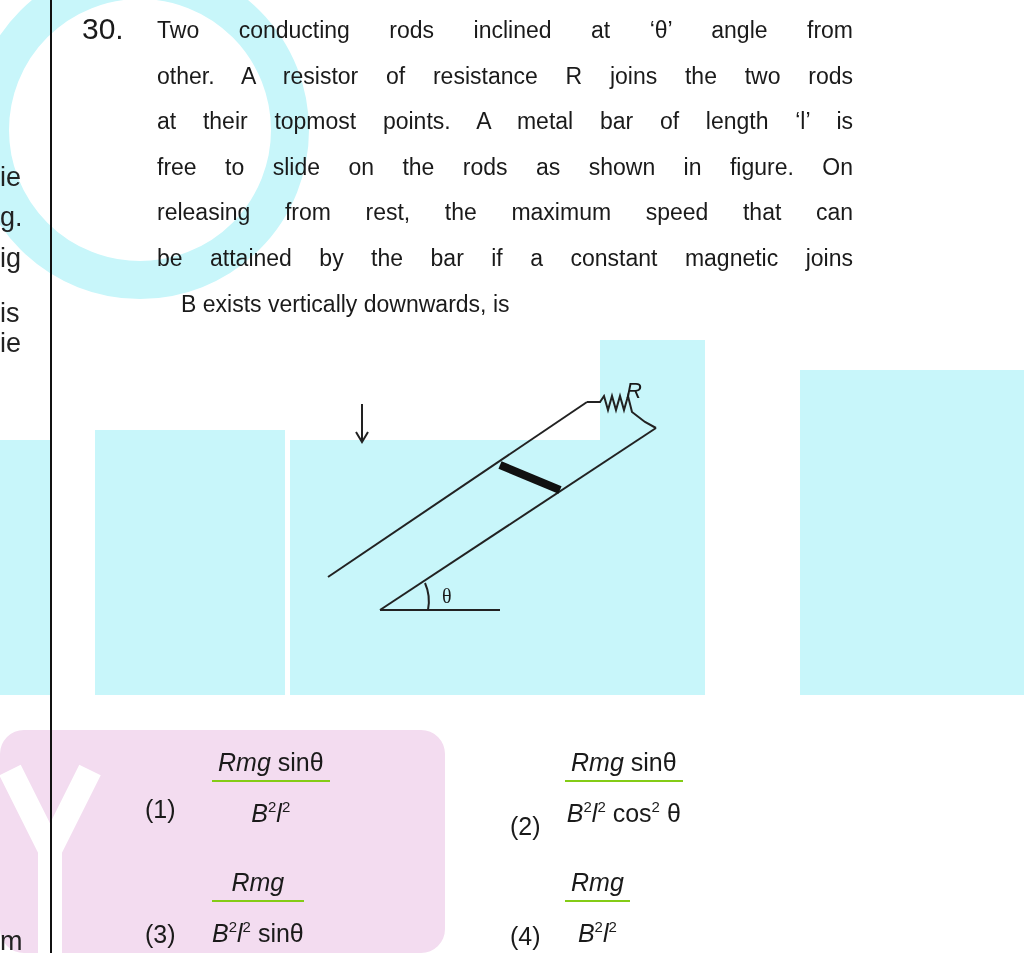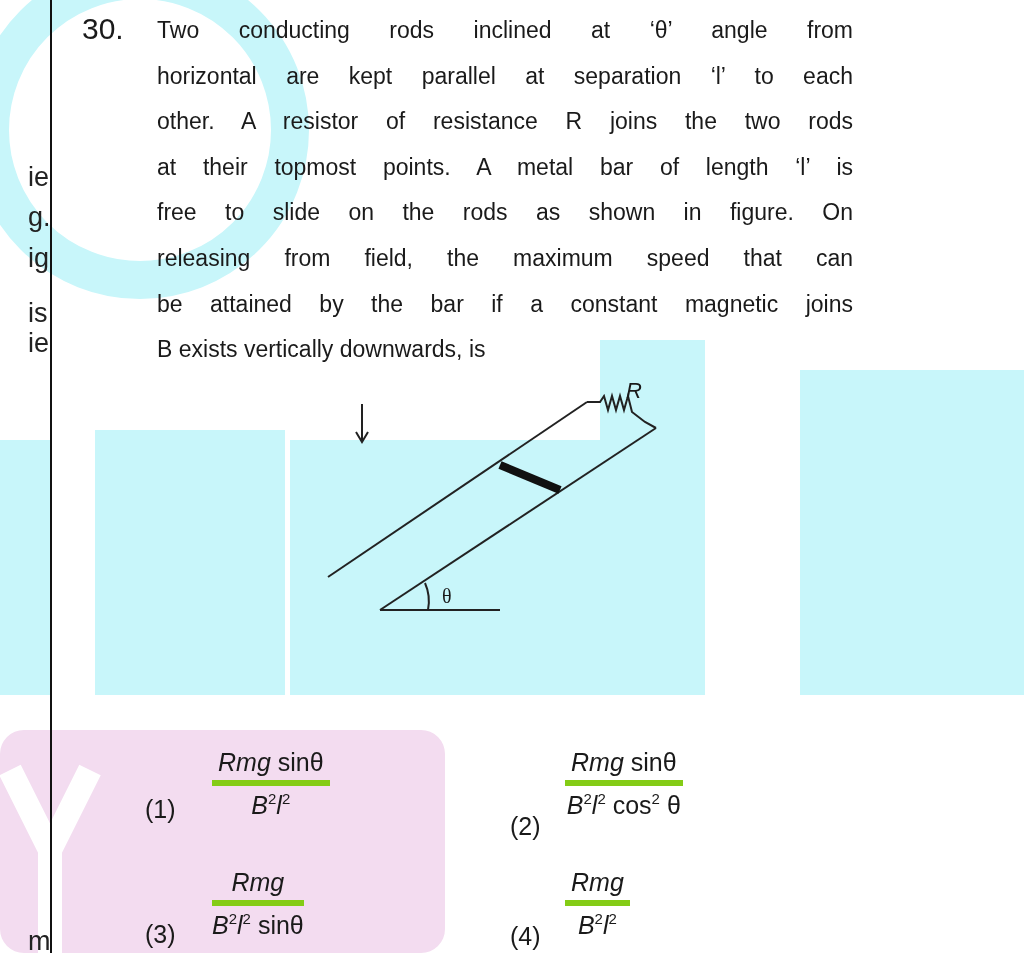--- a/index.html
+++ b/index.html
@@ -1,28 +1,28 @@
 <!DOCTYPE html>
 <html><head>
 <meta charset="utf-8">
 <style>
   html, body { margin:0; padding:0; }
   body { width:1024px; height:953px; background:#fff; position:relative; overflow:hidden;
          font-family:"Liberation Sans", sans-serif; color:#1a1a1a; }
   .wm { position:absolute; pointer-events:none; }
   .divider { position:absolute; left:50px; top:0; width:2px; height:953px; background:#111; }
-  .left-frag { position:absolute; left:0; font-size:27px; line-height:27px; color:#222;padding-left:28px; }
+  .left-frag { position:absolute; left:0; font-size:27px; line-height:27px; color:#222; }
   .qnum { position:absolute; left:82px; top:12px; font-size:30px; }
   .qtext { position:absolute; left:157px; top:8px; width:696px; font-size:23px; line-height:45.6px; text-align:justify; }
   .qtext p { margin:0; text-align-last:justify; }
-  .qtext p.last { text-align-last:left; }
+  .qtext p.last { text-align-last:left;margin-left:24px; }
   .opt { position:absolute; font-size:25px; }
   .frac { position:absolute; text-align:center; font-size:25px; }
-  .frac .num { display:block; padding:0 6px 3px; border-bottom:6px solid #84cc16; }
-  .frac .den { display:block; padding-top:4px; }
+  .frac .num { display:block; padding:0 6px 3px; border-bottom:2px solid #84cc16; }
+  .frac .den { display:block; padding-top:16px; }
   i { font-style:italic; }
   sup { font-size:15px; vertical-align:10px; }
 </style>
 </head>
 <body>
 
 <svg class="wm" width="1024" height="953" style="left:0;top:0">
   <circle cx="140" cy="130" r="150" fill="none" stroke="#c8f6fa" stroke-width="38"></circle>
   <rect x="0" y="440" width="50" height="255" fill="#c8f6fa"></rect>
   <rect x="95" y="430" width="190" height="265" fill="#c8f6fa"></rect>
@@ -38,25 +38,24 @@
 <div class="left-frag" style="top:164px">ie</div>
 <div class="left-frag" style="top:204px">g.</div>
 <div class="left-frag" style="top:245px">ig</div>
 <div class="left-frag" style="top:300px">is</div>
 <div class="left-frag" style="top:330px">ie</div>
 <div class="left-frag" style="top:928px">m</div>
 
 <div class="qnum">30.</div>
 <div class="qtext">
   <p>Two conducting rods inclined at ‘θ’ angle from</p>
-  <p>horizontal are kept parallel at separation ‘l’ to each</p>
   <p>other. A resistor of resistance R joins the two rods</p>
   <p>at their topmost points. A metal bar of length ‘l’ is</p>
   <p>free to slide on the rods as shown in figure. On</p>
-  <p>releasing from field, the maximum speed that can</p>
+  <p>releasing from rest, the maximum speed that can</p>
   <p>be attained by the bar if a constant magnetic joins</p>
   <p class="last">B exists vertically downwards, is</p>
 </div>
 
 <svg class="wm" width="1024" height="953" style="left:0;top:0">
   <g stroke="#222" fill="none" stroke-width="2">
     <line x1="328" y1="577" x2="587" y2="402"></line>
     <line x1="380" y1="610" x2="656" y2="428"></line>
     <line x1="380" y1="610" x2="500" y2="610"></line>
     <path d="M425 583 A45 45 0 0 1 428 610"></path>

